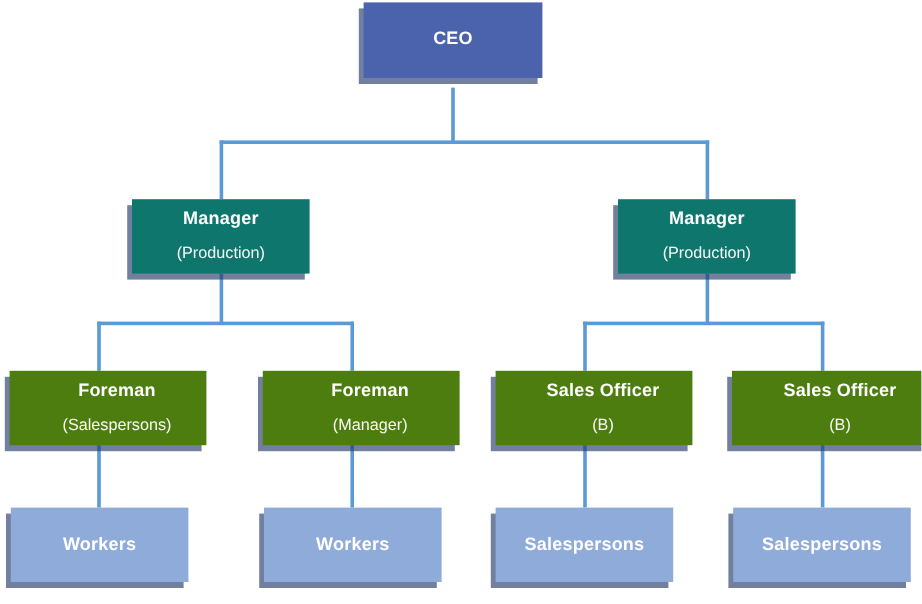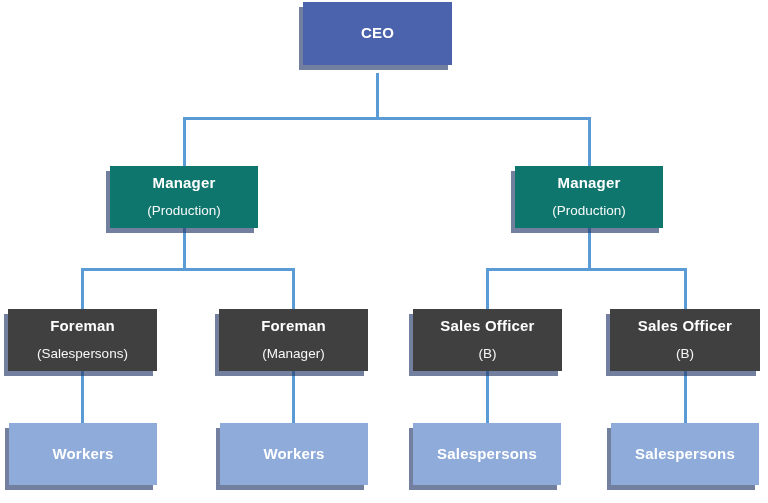--- a/index.html
+++ b/index.html
@@ -13,21 +13,21 @@
   .node{
     position:absolute;
     display:flex;flex-direction:column;
     align-items:center;justify-content:center;
     color:#ffffff;text-align:center;
     box-shadow:-4px 5px 0 rgba(38,58,108,0.65);
     line-height:1.25;
   }
   .lv1{background:#4a63ac;}
   .lv2{background:#0f766e;}
-  .lv3{background:#404040;}
+  .lv3{background:#4d7c0f;padding-left:15px;}
   .lv4{background:#8fabd9;}
   .t{font-weight:bold;font-size:15px;letter-spacing:.2px;}
   .s{font-weight:normal;font-size:13.5px;opacity:.96;margin-top:11px;}
   .line{position:absolute;background:#5b9bd5;}
   .v{width:3px;}
   .h{height:3px;}
 </style>
 </head>
 <body>
 

